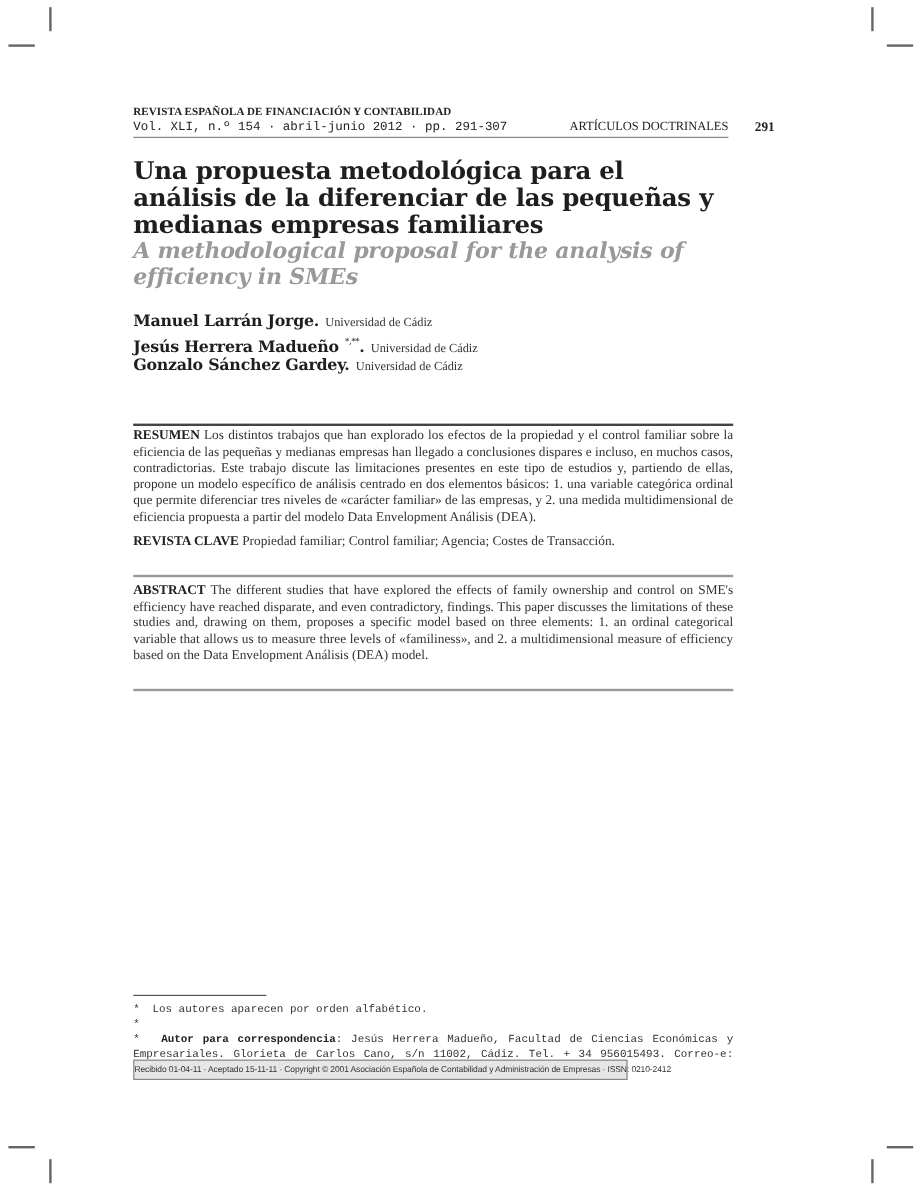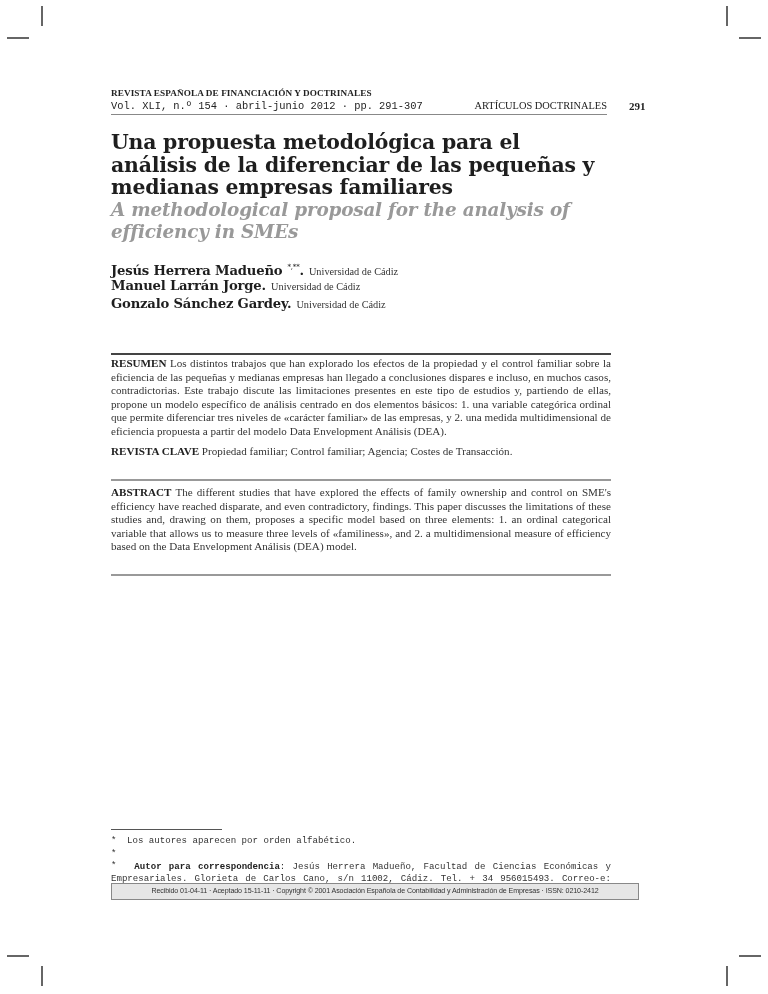--- a/index.html
+++ b/index.html
@@ -35,61 +35,61 @@
   .bottom-rule { top: 486px; height: 1.5px; background: #999; }
   .kw-es { position: absolute; top: 357px; left: 0; width: 500px; font-family: "Liberation Serif", serif; font-size: 11.1px; color: #333; }
   .kw-en { position: absolute; top: 467px; left: 0; width: 500px; font-family: "Liberation Serif", serif; font-size: 11.1px; color: #333; }
   .label { font-weight: bold; color: #222; margin-top: 16px; }
 
   .footnote-rule { position: absolute; left: 0; top: 741px; width: 111px; height: 1px; background: #555; }
   .footnotes { position: absolute; left: 0; top: 747px; width: 500px; font-family: Liberation Mono, monospace; font-size: 9.1px; line-height: 12.5px; color: #333; text-align: justify; }
   .fn-mark { display: inline-block; width: 16px; }
   .fn-strong { font-weight: bold; color: #222; }
 
-  .received-box { position: absolute; left: 0; top: 795px; width: 528px; height: 17px; background: #e6e6e6; border: 1px solid #888; box-sizing: border-box; text-align: center; font-family: "Liberation Sans", sans-serif; font-size: 7.1px; line-height: 15px; color: #333; white-space: nowrap; letter-spacing: -0.1px; }
+  .received-box { position: absolute; left: 0; top: 795px; width: 412px; height: 17px; background: #e6e6e6; border: 1px solid #888; box-sizing: border-box; text-align: center; font-family: "Liberation Sans", sans-serif; font-size: 7.1px; line-height: 15px; color: #333; white-space: nowrap; letter-spacing: -0.1px; }
 </style>
 </head>
 <body>
 
 <div class="crop v" style="left:41px; top:6px;"></div>
 <div class="crop h" style="left:7px; top:37px;"></div>
 <div class="crop v" style="left:726px; top:6px;"></div>
 <div class="crop h" style="left:739px; top:37px;"></div>
 <div class="crop v" style="left:41px; top:966px;"></div>
 <div class="crop h" style="left:7px; top:955px;"></div>
 <div class="crop v" style="left:726px; top:966px;"></div>
 <div class="crop h" style="left:739px; top:955px;"></div>
 
 <div class="page">
 
   <div class="running-head">
-    <div class="journal-name">REVISTA ESPAÑOLA DE FINANCIACIÓN Y DOCTRINALES</div>
+    <div class="journal-name">REVISTA ESPAÑOLA DE FINANCIACIÓN Y CONTABILIDAD</div>
     <div class="issue-info">Vol. XLI, n.º 154 · abril-junio 2012 · pp. 291-307</div>
     <div class="section-label">ARTÍCULOS DOCTRINALES</div>
   </div>
 
   <h1 class="title-es">
     <span>Una propuesta metodológica para el</span><br>
     <span>análisis de la diferenciar de las pequeñas y</span><br>
     <span>medianas empresas familiares</span>
   </h1>
 
   <h2 class="title-en">
     <span>A methodological proposal for the analysis of</span><br>
     <span>efficiency in SMEs</span>
   </h2>
 
   <div class="authors">
     <div class="author">
-      <span class="author-name">Jesús Herrera Madueño</span>
-      <span class="author-name author-sup">*,**</span><span class="author-name">.</span>
+      <span class="author-name">Manuel Larrán Jorge</span><span class="author-name">.</span>
       <span class="author-aff">Universidad de Cádiz</span>
     </div>
     <div class="author">
-      <span class="author-name">Manuel Larrán Jorge</span><span class="author-name">.</span>
+      <span class="author-name">Jesús Herrera Madueño</span>
+      <span class="author-name author-sup">*,**</span><span class="author-name">.</span>
       <span class="author-aff">Universidad de Cádiz</span>
     </div>
     <div class="author">
       <span class="author-name">Gonzalo Sánchez Gardey</span><span class="author-name">.</span>
       <span class="author-aff">Universidad de Cádiz</span>
     </div>
   </div>
 
   <div class="rule-top resumen-rule"></div>
   <p class="abstract-block res" style="margin:0;">

